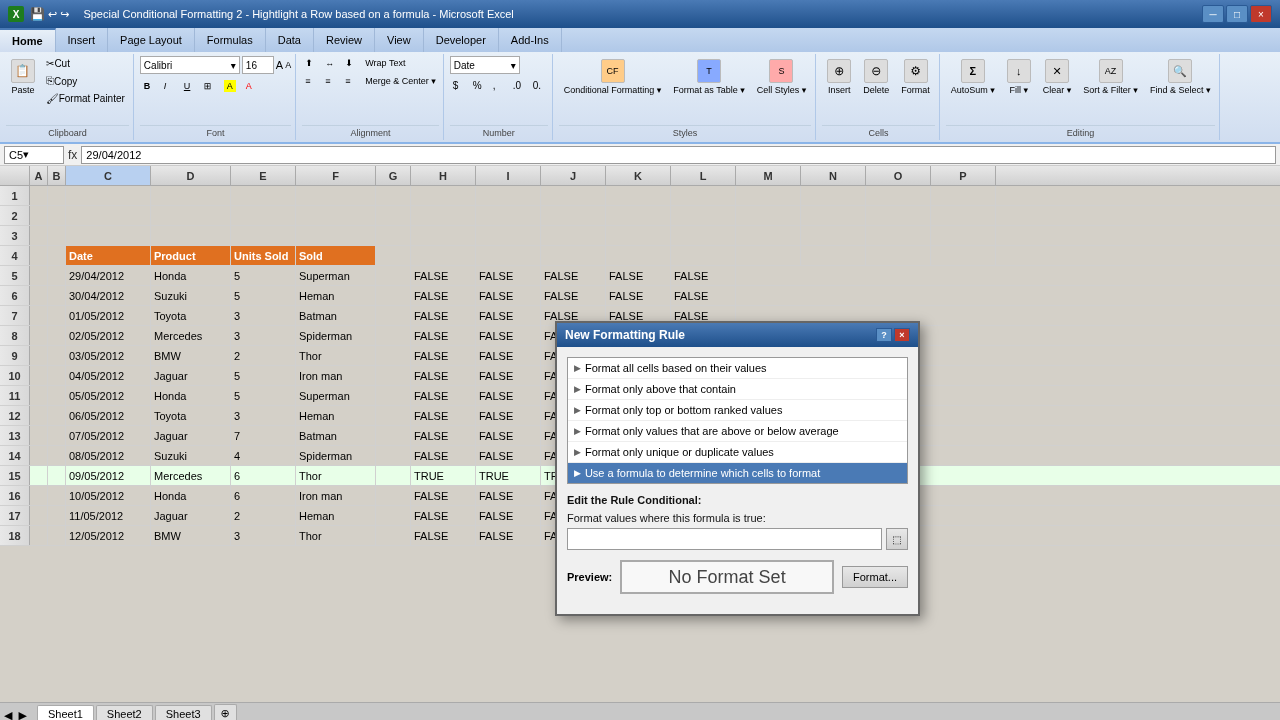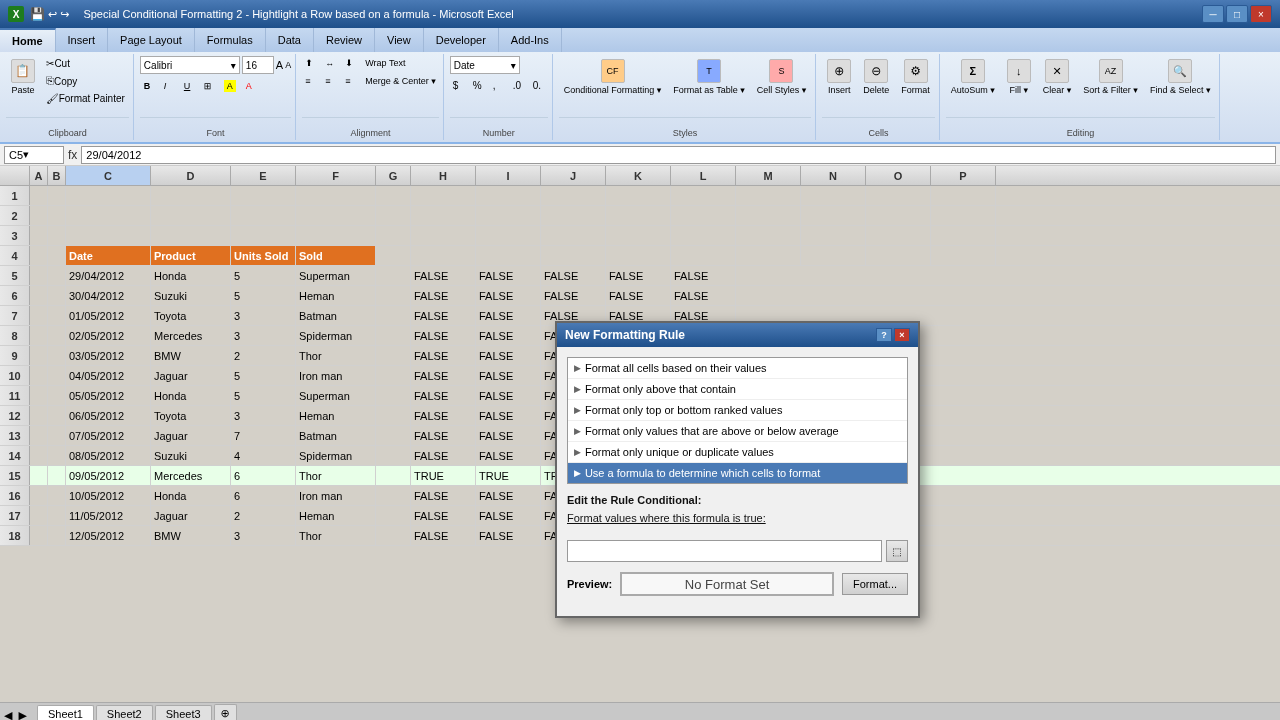--- a/index.html
+++ b/index.html
@@ -93,21 +93,21 @@
       flex-direction: column;
       border-right: 1px solid #b0c8e8;
       padding: 2px 4px;
       min-width: 60px;
     }
     .ribbon-group-label {
       font-size: 9px;
       text-align: center;
       color: #444;
       margin-top: auto;
-      padding-top: 10px;
+      padding-top: 2px;
       border-top: 1px solid #c0d0e0;
     }
     .ribbon-group-content {
       display: flex;
       flex: 1;
       align-items: flex-start;
       gap: 2px;
       flex-wrap: wrap;
     }
     .rb-btn {
@@ -335,23 +335,22 @@
     }
     .rule-item.selected .rule-arrow { color: white; }
     .edit-section-title {
       font-size: 11px;
       font-weight: bold;
       margin-bottom: 6px;
       color: #111;
     }
     .formula-label {
       font-size: 11px;
-      margin-bottom: 16px;
+      margin-bottom: 4px;
       color: #111;
-      text-decoration: underline;
     }
     .formula-input-row {
       display: flex;
       align-items: center;
       gap: 4px;
       margin-bottom: 10px;
     }
     .formula-text-input {
       flex: 1;
       height: 22px;
@@ -377,27 +376,27 @@
       gap: 8px;
       margin-bottom: 10px;
     }
     .preview-label {
       font-size: 11px;
       font-weight: bold;
       min-width: 45px;
     }
     .preview-box {
       flex: 1;
-      height: 24px;
+      height: 34px;
       border: 2px solid #aaa;
       background: #f8f8f8;
       display: flex;
       align-items: center;
       justify-content: center;
-      font-size: 13px;
+      font-size: 18px;
       color: #444;
     }
     .format-btn {
       height: 22px;
       background: linear-gradient(to bottom, #e8e8e8, #d0d0d0);
       border: 1px solid #999;
       padding: 0 10px;
       font-size: 11px;
       cursor: pointer;
       display: flex;

